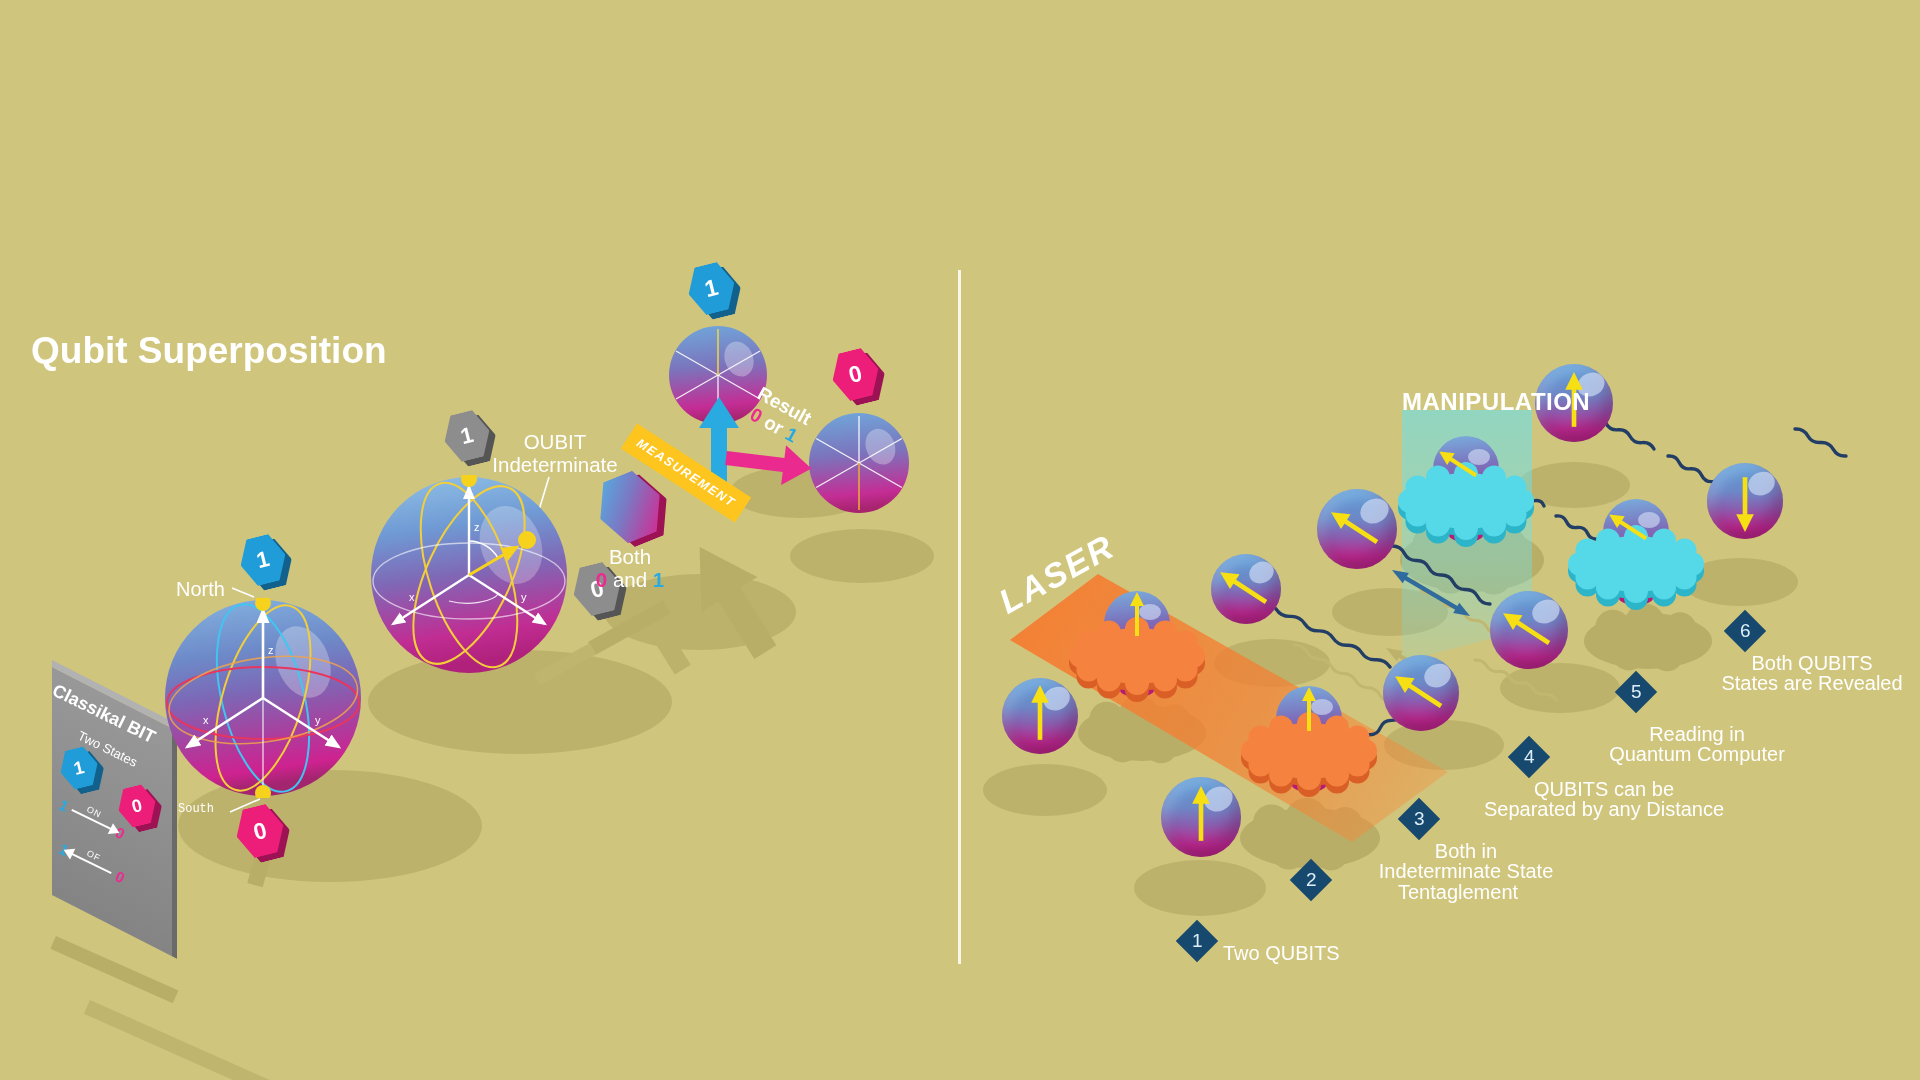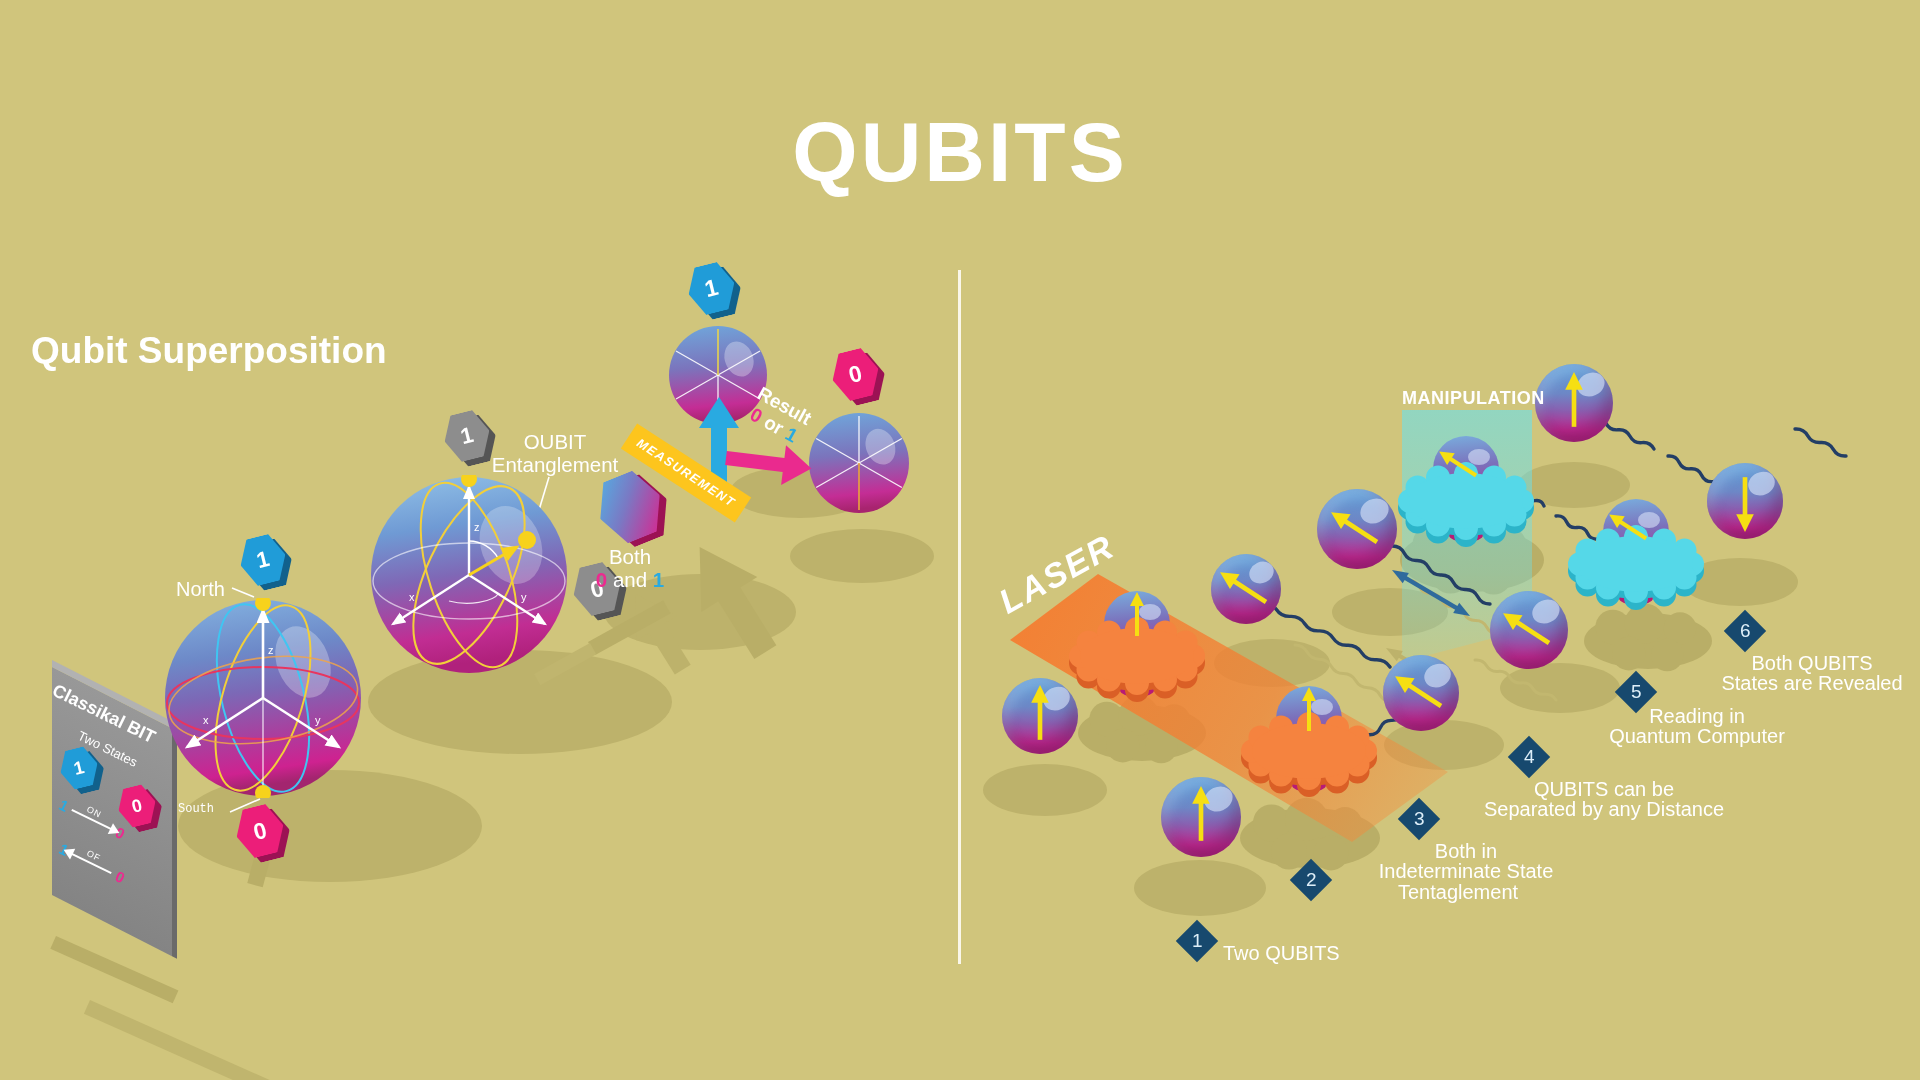--- a/index.html
+++ b/index.html
@@ -43,21 +43,21 @@
   .hex-grad .hs{background:#9c1254;}
   .lbl{position:absolute;color:#fff;z-index:3;}
   .banner{position:absolute;left:618px;top:458px;width:136px;height:30px;background:#fdc51d;
           transform:rotate(33deg);display:flex;align-items:center;justify-content:center;z-index:5;}
   .banner span{color:#fff;font-size:12.5px;font-weight:bold;font-style:italic;letter-spacing:1.5px;}
   .result{position:absolute;left:750px;top:394px;transform:rotate(29deg);text-align:center;
           font-size:19px;font-weight:bold;color:#fff;line-height:1.15;z-index:5;}
   .c-pink{color:#ec2a90;} .c-cyan{color:#29aae1;}
   .laser{position:absolute;left:1002px;top:585px;color:#fff;font-size:34px;font-weight:bold;font-style:italic;
          letter-spacing:2px;transform:rotate(-29deg);transform-origin:left center;z-index:3;}
-  .manip{position:absolute;left:1402px;top:388px;color:#fff;font-size:18px;font-weight:bold;z-index:3;letter-spacing:.5px;}
+  .manip{position:absolute;left:1402px;top:388px;color:#fff;font-size:24px;font-weight:bold;z-index:3;letter-spacing:.5px;}
   
   .qsphere{position:absolute;border-radius:50%;z-index:2;
      background:linear-gradient(180deg,#5d9fd8 0%,#6d87c6 38%,#8a5fb0 60%,#c42d95 85%,#b3257f 100%);
      box-shadow:inset -6px -12px 16px rgba(110,15,85,.45), inset 5px 8px 12px rgba(170,205,240,.4);}
   .qsphere::after{content:"";position:absolute;right:10%;top:12%;width:36%;height:30%;border-radius:50%;
      background:rgba(212,222,246,.65);transform:rotate(-25deg);}
   .qarrow{position:absolute;left:50%;top:50%;z-index:2;}
   .gearq{position:absolute;z-index:2;}
   
   .dstep{position:absolute;width:30px;height:30px;background:#17496e;transform:rotate(45deg);
@@ -153,21 +153,20 @@
       <polygon points="1458,690 1441.1563114324804,687.1207369970052 1447.2027637387696,676.7553901862241" fill="#bdb26b"></polygon>
       <polygon points="1386,648 1396.7972362612304,661.2446098137759 1402.8436885675196,650.8792630029948" fill="#bdb26b"></polygon>
       <line x1="1400.613659033838" y1="575.079850199443" x2="1461.386340966162" y2="610.920149800557" stroke="#2f6b9d" stroke-width="4.5"></line>
       <polygon points="1470,616 1453.1702354261934,613.0404351011941 1459.266055665525,602.7040442605885" fill="#2f6b9d"></polygon>
       <polygon points="1392,570 1402.733944334475,583.2959557394115 1408.8297645738066,572.9595648988059" fill="#2f6b9d"></polygon>
       <line x1="232" y1="588" x2="254" y2="597" stroke="#fff" stroke-width="1.6"></line>
       <line x1="230" y1="812" x2="260" y2="799" stroke="#fff" stroke-width="1.6"></line>
       <line x1="549" y1="477" x2="529" y2="543" stroke="#fff" stroke-width="1.6"></line>
     </svg>
 
-  <h1 class="title">QUBITS</h1>
   <h2 class="section-heading" style="left:31px;top:330px;">Qubit Superposition</h2>
   <div class="divider"></div>
 
   <div class="panel"></div>
   <div class="panel-title">Classikal BIT</div>
   <div class="panel-sub">Two States</div>
 
   <div class="hex hex-blue" style="left:60px;top:748px;width:38px;height:40px;font-size:18px;">
     <div class="hs"></div>
       <div class="hf">1</div>
@@ -316,21 +315,21 @@
     </div>
   <div class="hex hex-pink" style="left:832px;top:350px;width:47px;height:49px;font-size:23px;">
     <div class="hs"></div>
       <div class="hf">0</div>
     </div>
 
   <div class="lbl" style="left:176px;top:578px;font-size:20px;">North</div>
   <div class="lbl" style="left:178px;top:802px;font-size:12px;font-family:Liberation Mono, monospace;">South</div>
   <div class="lbl" style="left:485px;top:431px;width:140px;text-align:center;font-size:20.5px;line-height:1.1;">
     <div>OUBIT</div>
-    <div>Entanglement</div>
+    <div>Indeterminate</div>
   </div>
   <div class="lbl" style="left:585px;top:546px;width:90px;text-align:center;font-size:20.5px;line-height:1.1;">
     <div>Both</div>
     <div><b class="c-pink">0</b> <span>and</span> <b class="c-cyan">1</b></div>
   </div>
   <div class="banner">
     <span>MEASUREMENT</span>
   </div>
   <div class="result">
     <div>Result</div>
@@ -578,21 +577,21 @@
       <div class="dstep" style="left: 1514px; top: 742px;">
         <span>4</span>
       </div>
       <div class="step-label center" style="left: 1604px; top: 759px;">
         <div>QUBITS can be</div>
         <div>Separated by any Distance</div>
       </div>
       <div class="dstep" style="left: 1621px; top: 677px;">
         <span>5</span>
       </div>
-      <div class="step-label center" style="left: 1697px; top: 686px;">
+      <div class="step-label center" style="left: 1697px; top: 704px;">
         <div>Reading in</div>
         <div>Quantum Computer</div>
       </div>
       <div class="dstep" style="left: 1730px; top: 616px;">
         <span>6</span>
       </div>
       <div class="step-label center" style="left: 1812px; top: 633px;">
         <div>Both QUBITS</div>
         <div>States are Revealed</div>
       </div>

